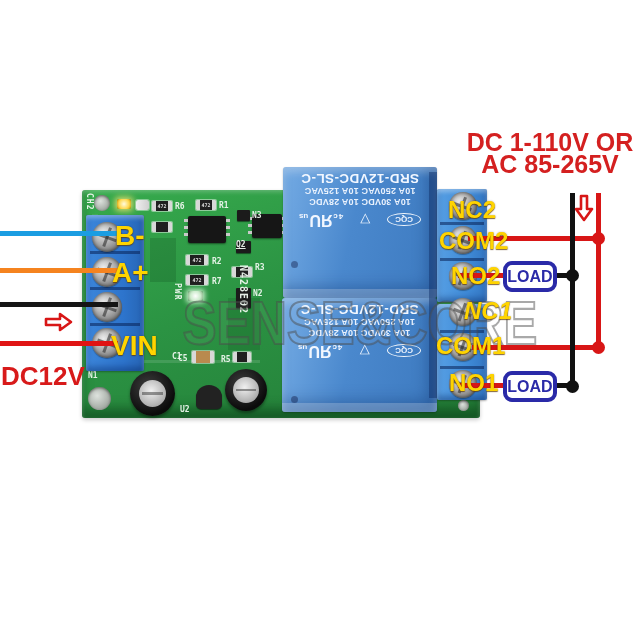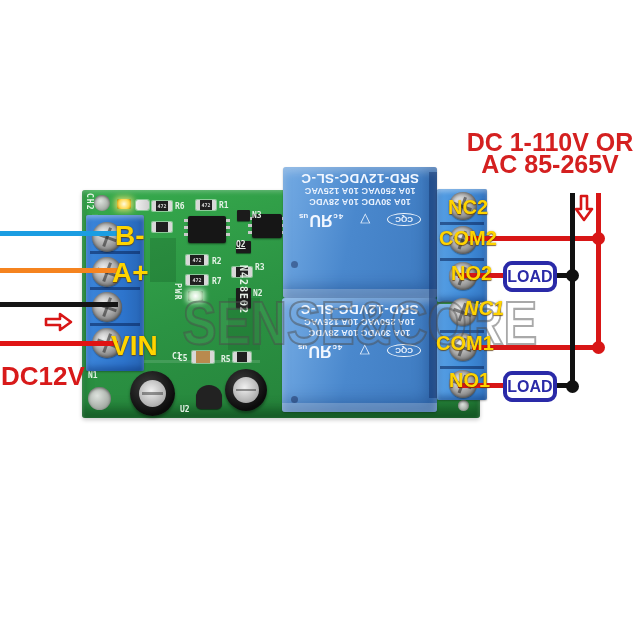--- a/index.html
+++ b/index.html
@@ -52,21 +52,21 @@
   .screw{position:absolute;border-radius:50%;z-index:5;
          background:radial-gradient(circle at 38% 35%,#ececec,#9c9c9c 55%,#5a5a5a 100%);
          box-shadow:inset 0 0 4px rgba(0,0,0,.65), 0 1px 1px rgba(0,0,0,.3);}
   .screw::before,.screw::after{content:"";position:absolute;left:16%;right:16%;top:46%;height:9%;
          background:rgba(35,35,35,.55);transform:rotate(20deg);}
   .screw::after{transform:rotate(110deg);}
   
   .wire{position:absolute;z-index:7;}
   .ylab{position:absolute;font-weight:bold;color:#ffd400;z-index:8;white-space:nowrap;
         text-shadow:0 1px 1px rgba(100,60,0,.75),0 0 2px rgba(0,0,0,.3);}
-  .ylabL{font-size:28px;} .ylabR{font-size:20px;padding-left:40px;}
+  .ylabL{font-size:28px;} .ylabR{font-size:24px;padding-left:40px;}
   .rednote{position:absolute;font-weight:bold;z-index:8;white-space:nowrap;}
   .load{position:absolute;width:46px;height:23px;background:#fff;border:4px solid #2a2aa8;border-radius:9px;
         display:flex;align-items:center;justify-content:center;font-weight:bold;font-size:16px;color:#2a2aa8;z-index:8;}
   .dotR{position:absolute;width:13px;height:13px;border-radius:50%;background:#d81616;z-index:8;}
   .dotK{position:absolute;width:13px;height:13px;border-radius:50%;background:#111;z-index:8;}
   .wm{position:absolute;left:150px;top:291px;width:420px;text-align:center;font-weight:bold;font-size:55px;
       color:rgba(255,255,255,.05);-webkit-text-stroke:2px rgba(75,75,75,.48);z-index:6;white-space:nowrap;
       transform:scale(.92,1.12);letter-spacing:0px;}
   .pnote{position:absolute;left:450px;top:132px;width:200px;text-align:center;color:#d42020;font-weight:bold;
          font-size:25px;line-height:21px;z-index:8;}

